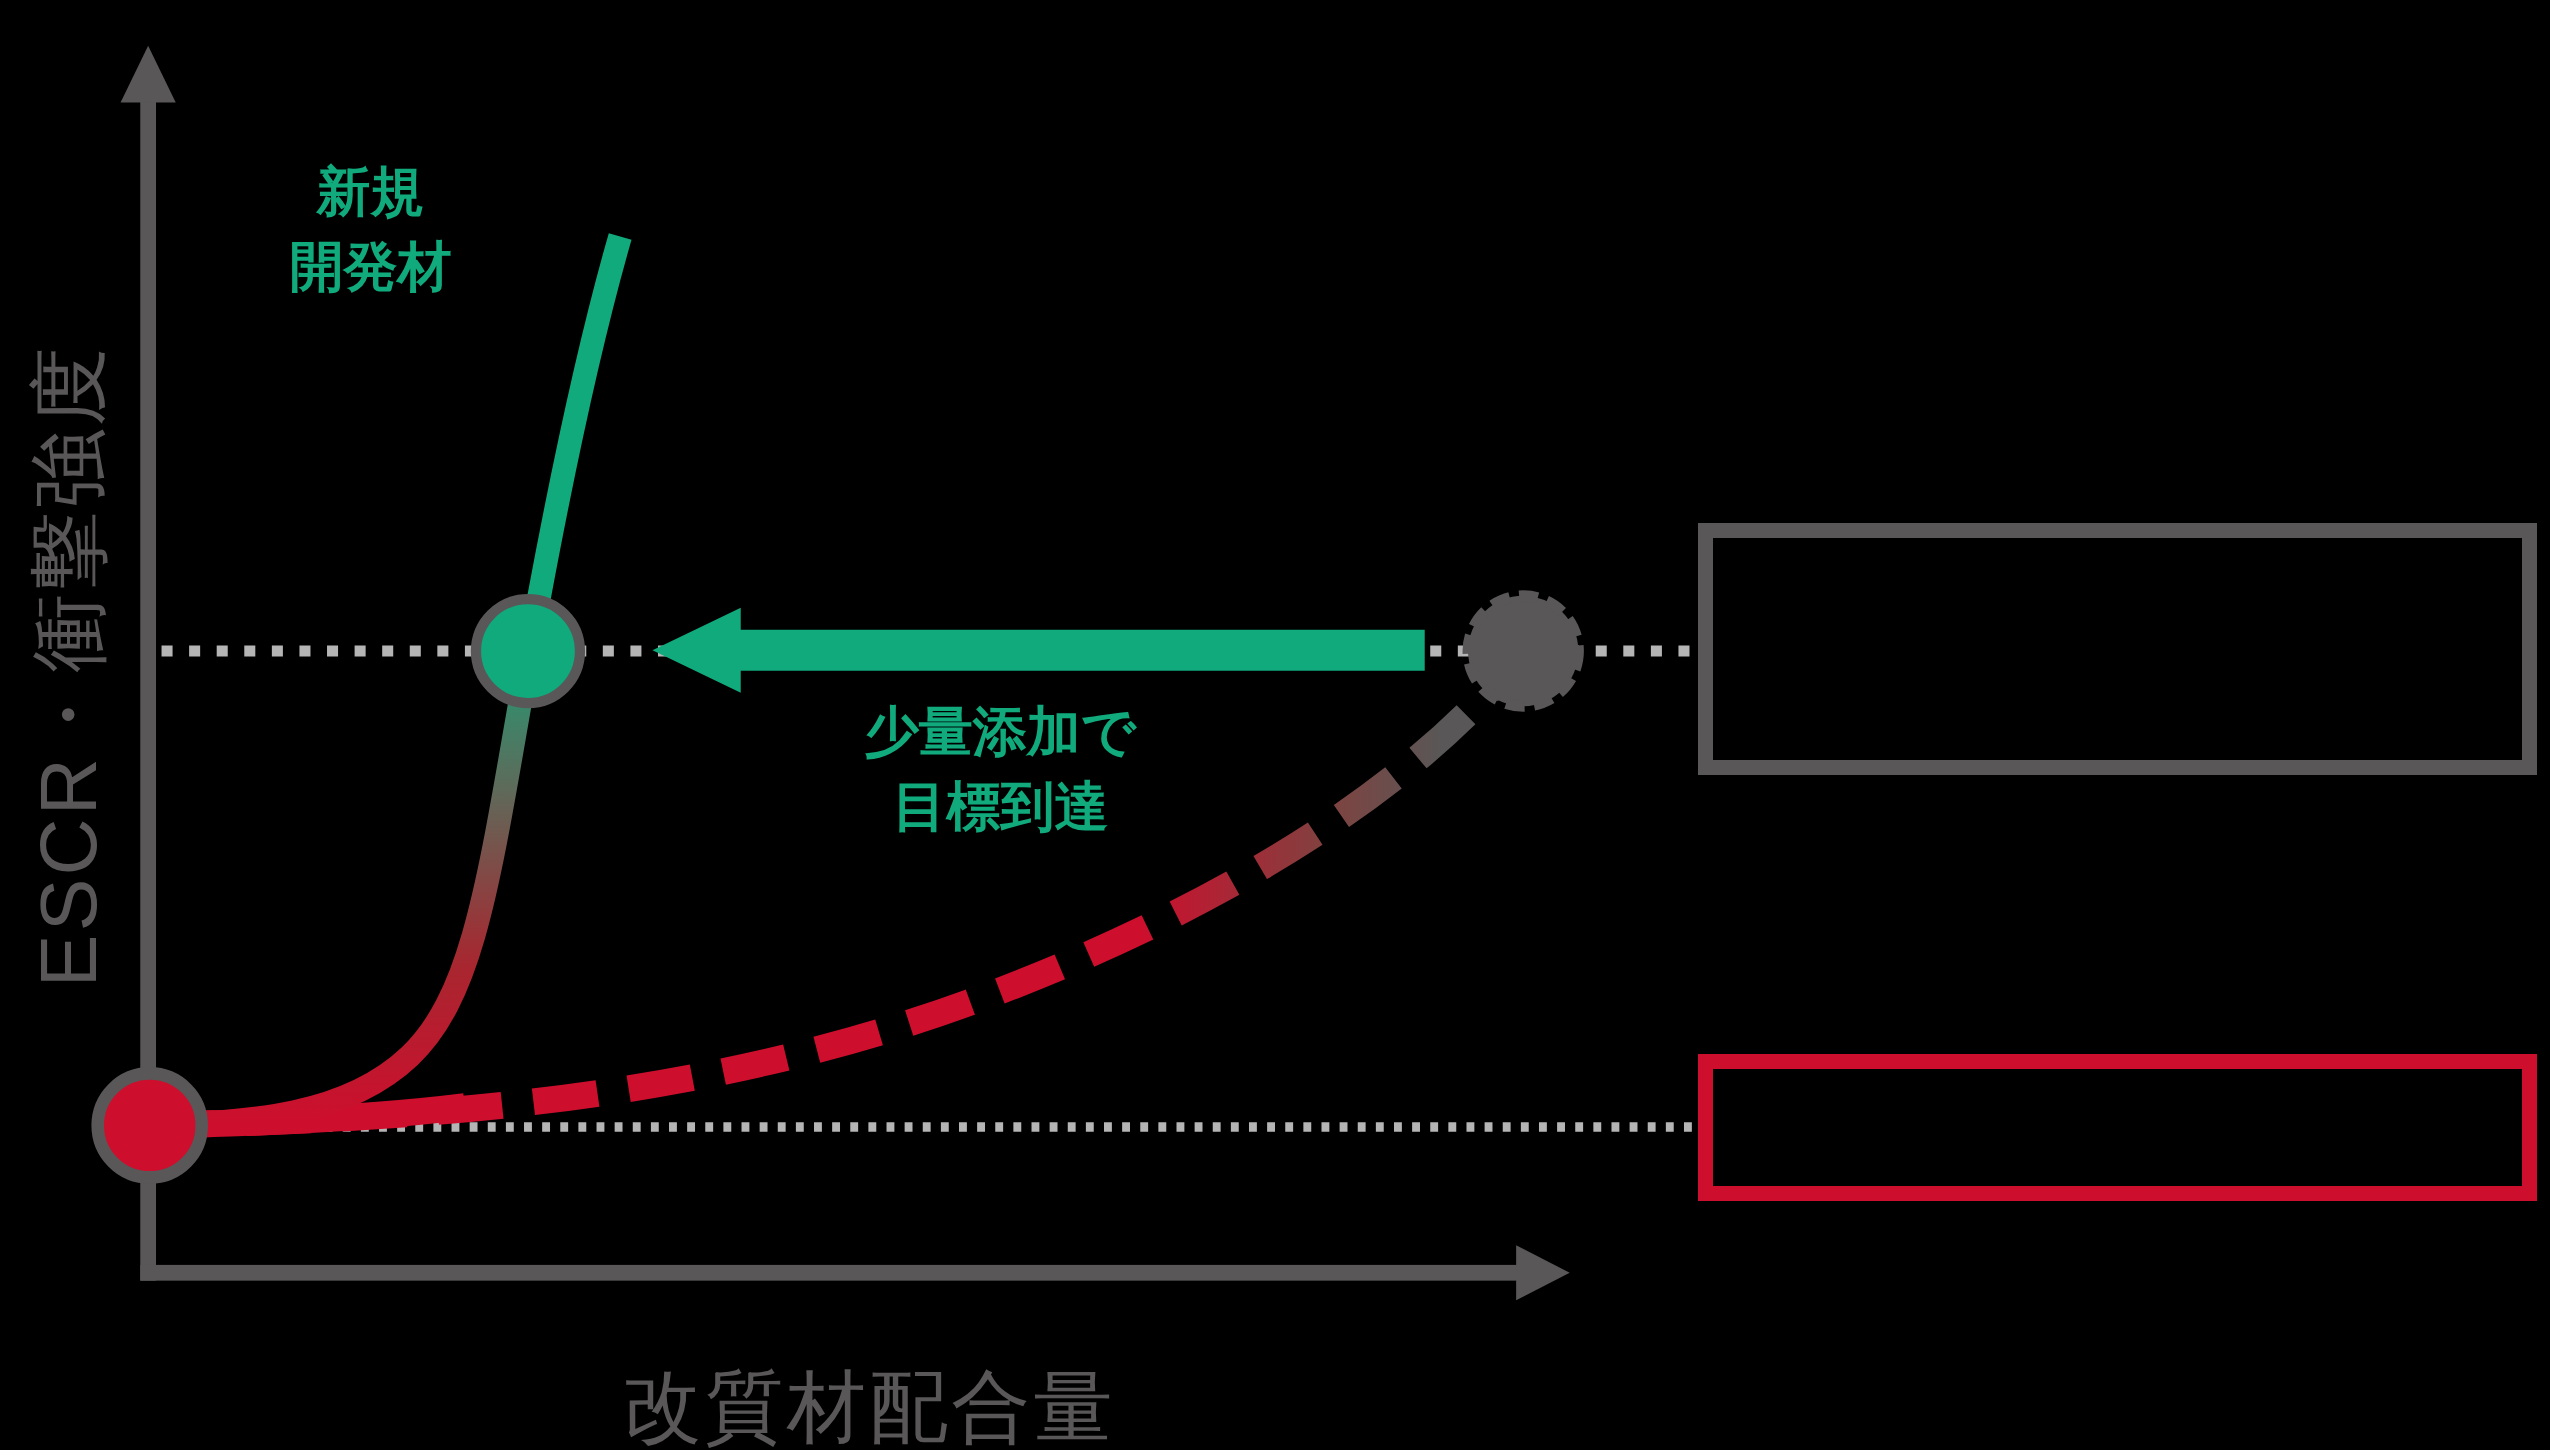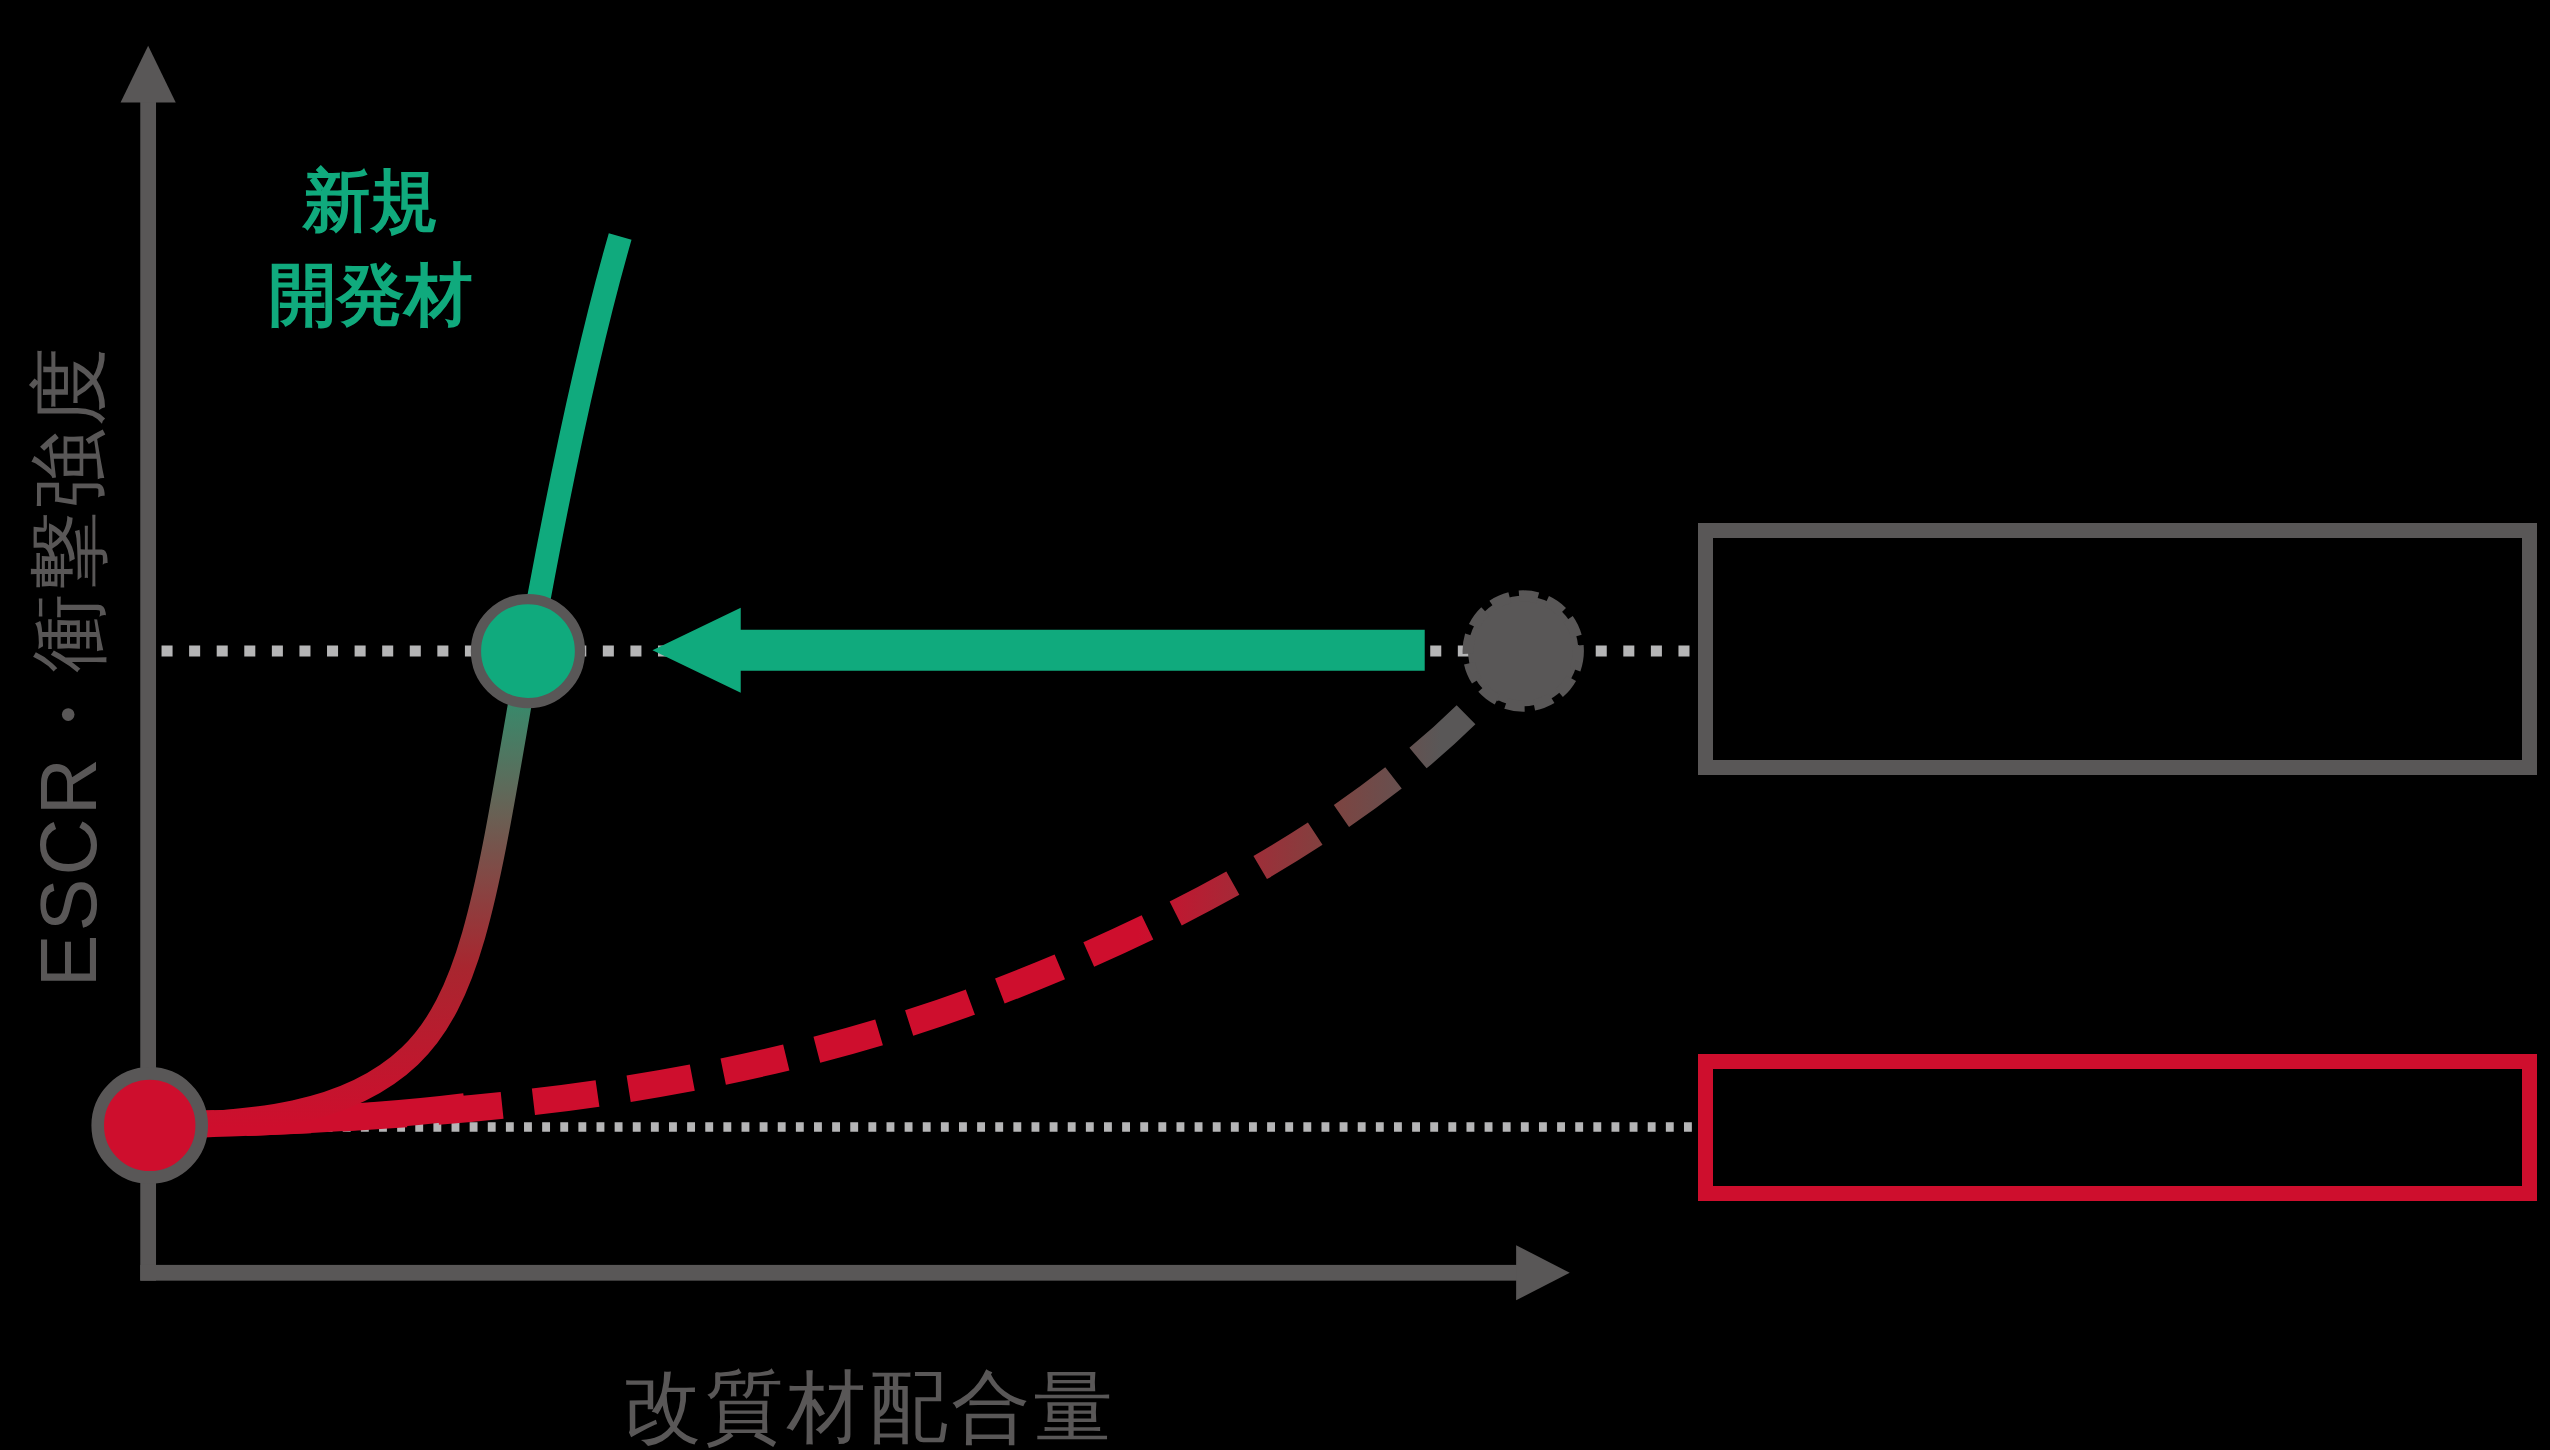--- a/index.html
+++ b/index.html
@@ -1,20 +1,20 @@
 <!DOCTYPE html>
 <html style="font-size:12.6px"><head>
 <meta charset="utf-8">
 <style>
   html,body{margin:0;padding:0;background:#000;}
   .stage{position:relative;width:2550px;height:1451px;background:#000000;overflow:hidden;
          font-family:"Liberation Sans","DejaVu Sans",sans-serif;}
   .stage svg{position:absolute;left:0;top:0;}
   .label{position:absolute;white-space:pre-line;text-align:center;line-height:1.38;}
-  .label-green{color:#10AA7D;font-weight:700;font-size:68px;}
+  .label-green{color:#10AA7D;font-weight:700;font-size:54px;}
   .label-gray{color:#595757;font-weight:700;font-size:83px;}
   .axis-label{color:#595757;font-weight:400;font-size:79px;letter-spacing:3.2px;}
   .ylab{left:-329px;top:611px;width:796px;transform:rotate(-90deg);transform-origin:center;}
   .xlab{left:475px;top:1352px;width:788px;}
   .new-material-label{left:134px;top:154px;width:473px;}
   .grade-label{left:1182px;top:150px;width:473px;}
   .arrow-note-label{left:764px;top:694px;width:473px;}
   .obox{position:absolute;box-sizing:border-box;background:transparent;}
   .obox-gray{left:1698px;top:523px;width:839px;height:252px;border:15.8px solid #595757;}
   .obox-red{left:1698px;top:1054px;width:839px;height:147px;border:15.8px solid #CE0E2D;}
@@ -62,15 +62,17 @@
     <circle cx="190" cy="1428" r="66" fill="#CE0E2D" stroke="#595757" stroke-width="16"></circle>
   </svg>
 
   <div class="obox obox-gray"></div>
   <div class="obox obox-red"></div>
 
   <div class="label axis-label ylab">ESCR・衝撃強度</div>
   <div class="label axis-label xlab">改質材配合量</div>
   <div class="label label-green new-material-label">新規
 開発材</div>
+  <div class="label label-green arrow-note-label">少量添加で
+目標到達</div>
 
 </div>
 
 
 </body></html>

